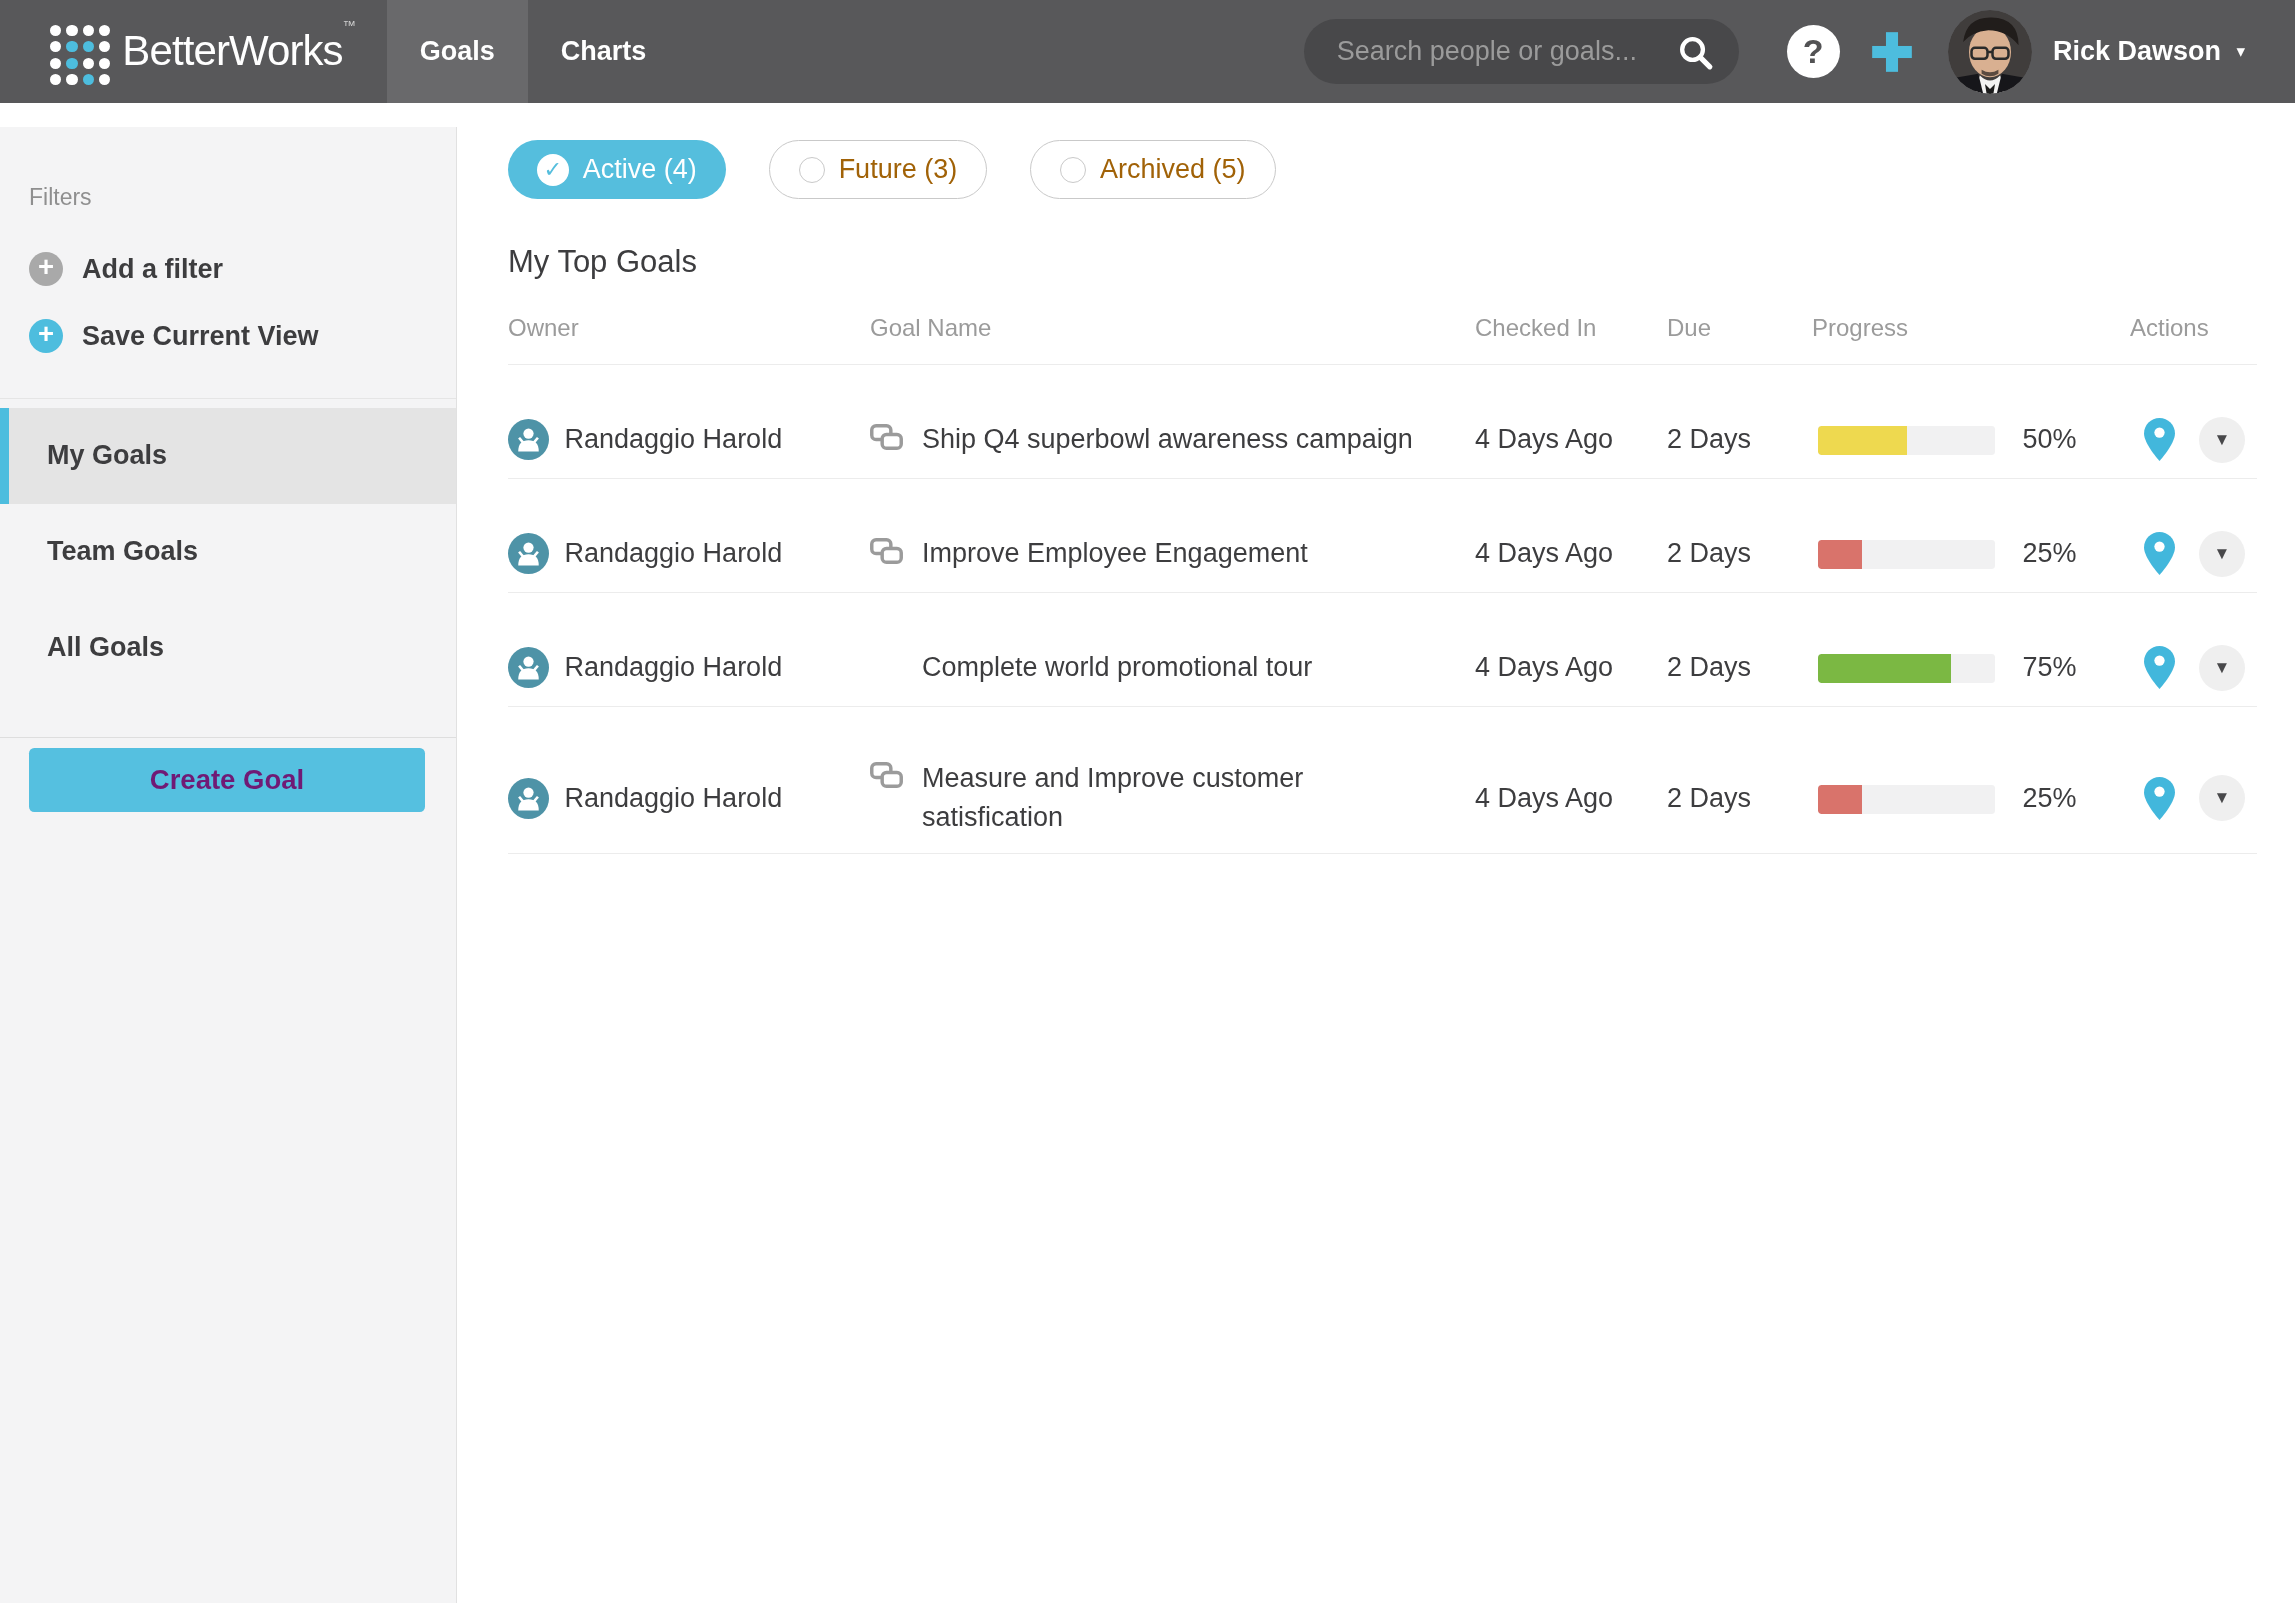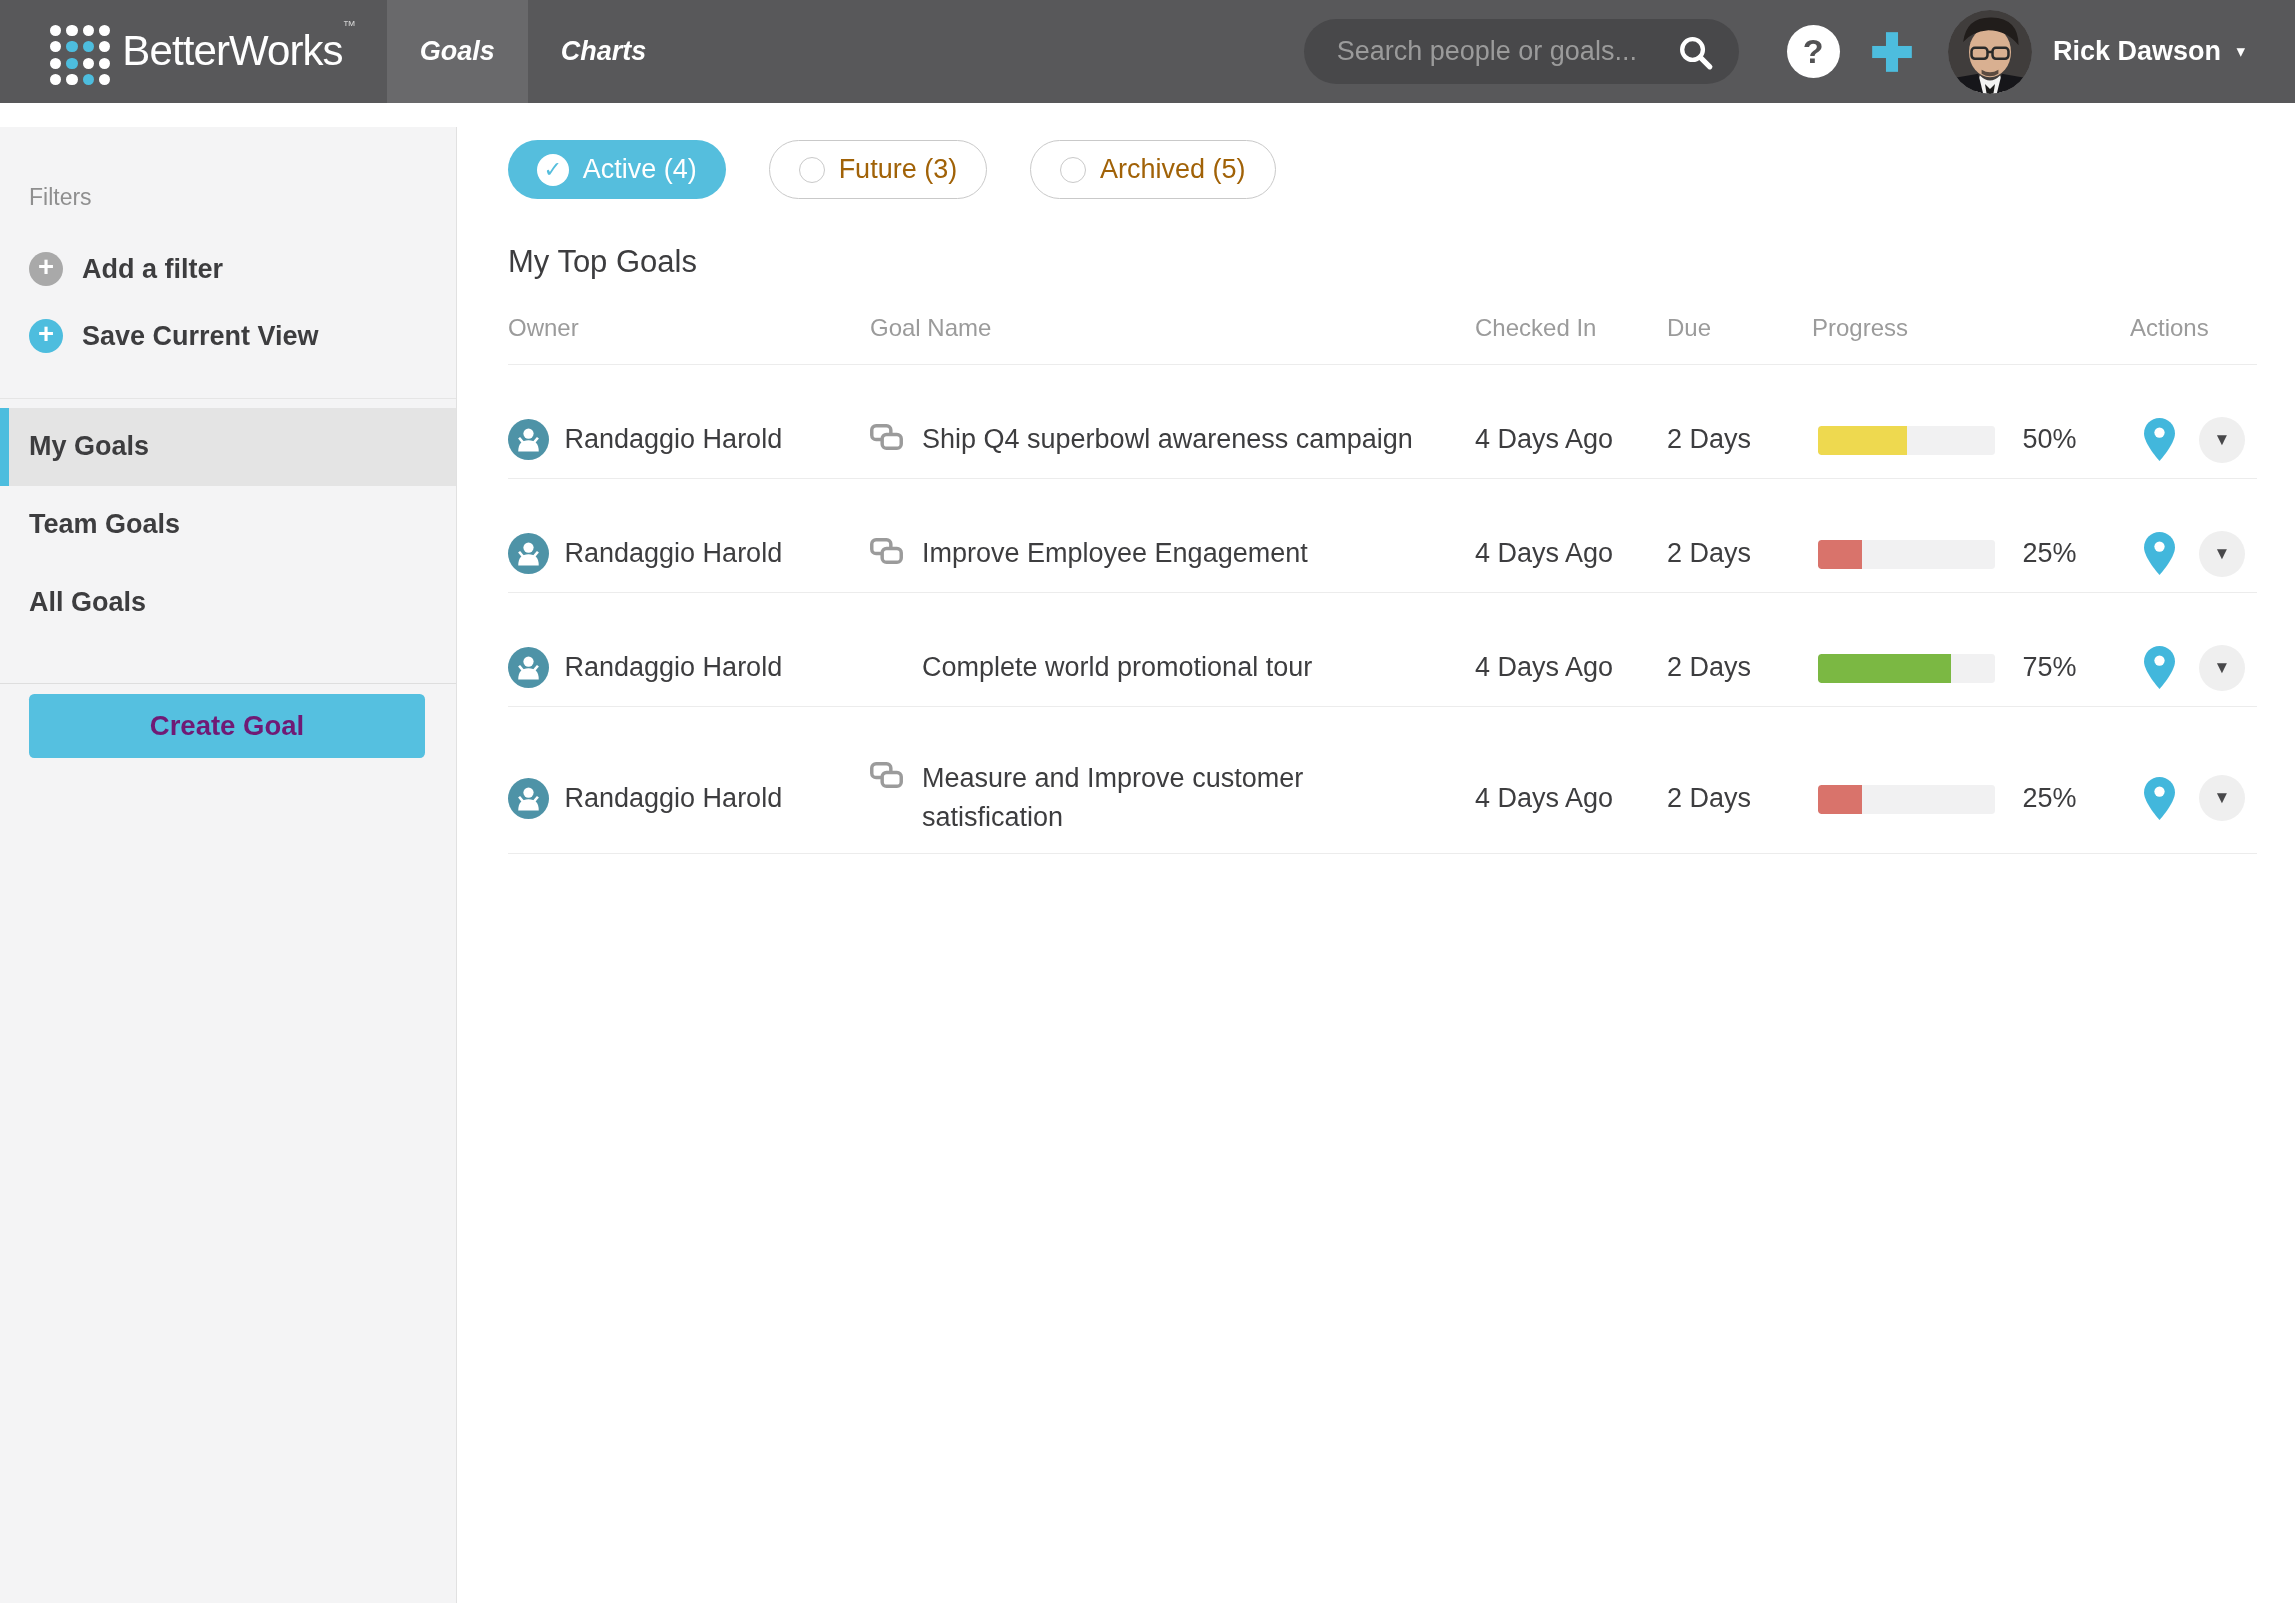--- a/index.html
+++ b/index.html
@@ -9,21 +9,21 @@
   
   .topbar { height:103px; background:#58585a; display:flex; align-items:center; }
   .logo { display:flex; align-items:flex-start; margin-left:50px; }
   .logo-grid { display:grid; grid-template-columns:repeat(4,11.2px); grid-gap:5.2px; margin:6.9px 12px 0 0; }
   .logo-grid i { width:11.2px; height:11.2px; border-radius:50%; background:#fff; }
   .logo-grid i.c { background:#4dbdde; }
   .logo-text { color:#fff; font-size:42px; font-weight:500; letter-spacing:-0.9px; line-height:65px; }
   .logo-tm { color:#cfcfcf; font-size:13px; vertical-align:super; }
   .nav-tabs { display:flex; height:100%; margin-left:31px; }
   .nav-tab { height:100%; display:flex; align-items:center; padding:0 33px;
-    color:#fff; font-size:27px; font-weight:700; cursor:pointer;font-style:italic; }
+    color:#fff; font-size:27px; font-weight:700; cursor:pointer; }
   .nav-tab.active { background:#69696b; }
   .topbar-right { margin-left:auto; display:flex; align-items:center; padding-right:50px; }
   .search-pill { position:relative; width:435px; height:65px; }
   .search-pill input { width:100%; height:100%; border:none; outline:none; border-radius:33px;
     background:#48484a; color:#d9d9d9; font-size:27px; padding:0 77px 0 33px;
     font-family:"Liberation Sans","DejaVu Sans",sans-serif; }
   .search-pill input::placeholder { color:#9b9b9b; }
   .search-glyph { position:absolute; right:24px; top:14.6px; }
   .help-btn { width:53px; height:53px; border-radius:50%; background:#fff; color:#525254;
     font-size:34px; font-weight:700; display:flex; align-items:center; justify-content:center;
@@ -43,21 +43,21 @@
   .filters-section { padding:57px 0 45px 29px; }
   .filters-label { color:#8f8f8f; font-size:23px; margin-bottom:41px; }
   .filter-action { display:flex; align-items:center; margin-bottom:33px; cursor:pointer; }
   .plus-circle { width:34px; height:34px; border-radius:50%; display:flex; align-items:center;
     justify-content:center; color:#fff; font-size:27.5px; font-weight:700; margin-right:19px;
     line-height:0; padding-bottom:3.4px; }
   .plus-circle.gray { background:#a9a9a9; }
   .plus-circle.cyan { background:#4dbdde; }
   .filter-action span.lbl { font-size:27px; font-weight:700; color:#3d3d3f; }
   .nav-group { border-top:0.9px solid #e5e5e5; padding-top:8.6px; }
-  .side-item { height:78px; display:flex; align-items:center; padding-left:29px;
+  .side-item { height:96px; display:flex; align-items:center; padding-left:47px;
     font-size:27px; font-weight:700; color:#3d3d3f; cursor:pointer; position:relative; }
   .side-item.active { background:#e4e4e4; }
   .side-item.active::before { content:""; position:absolute; left:0; top:0; bottom:0;
     width:8.6px; background:#4dbdde; }
   .create-section { border-top:0.9px solid #dedede; margin-top:41px; padding:10.3px 31px 0 29px; }
   .create-btn { width:100%; height:64px; background:#55c0e0; border:none; border-radius:5.2px;
     color:#701a75; font-size:27.5px; font-weight:700; cursor:pointer;
     font-family:"Liberation Sans","DejaVu Sans",sans-serif; }
 
   

